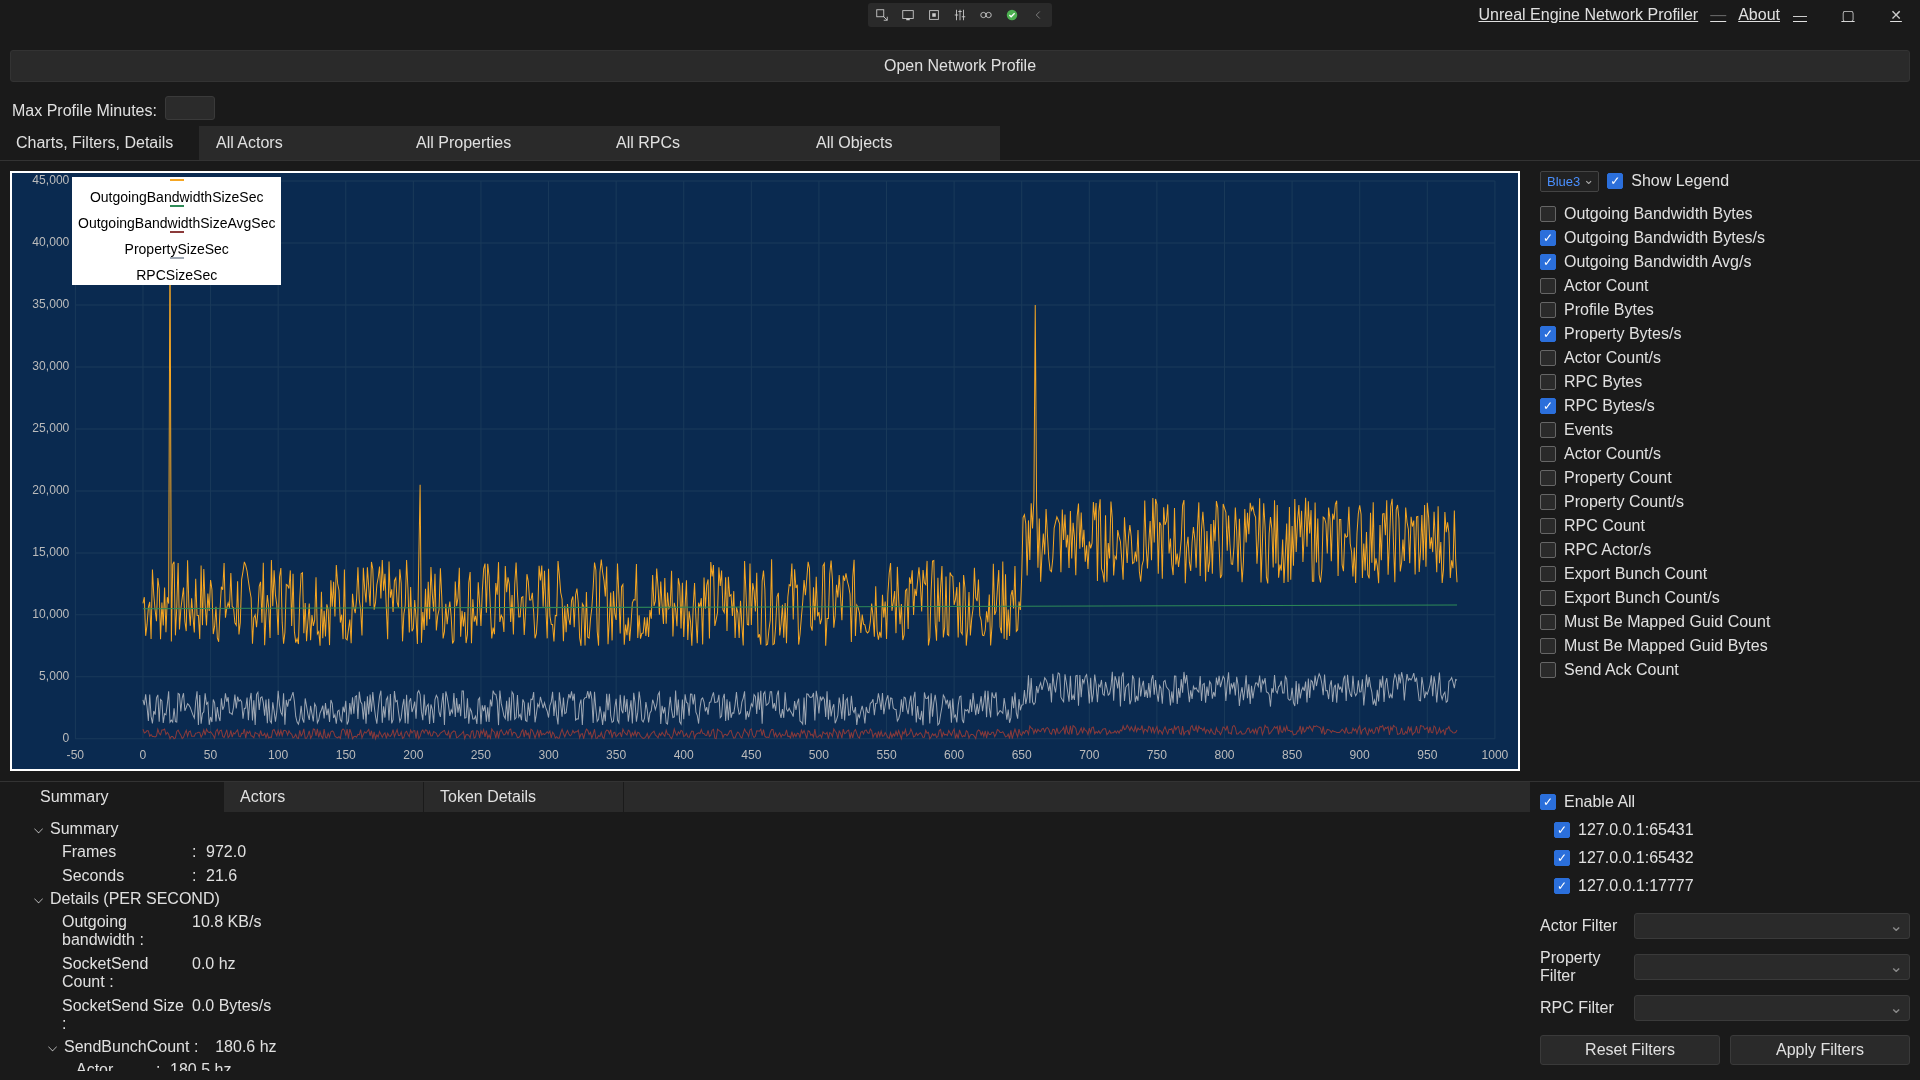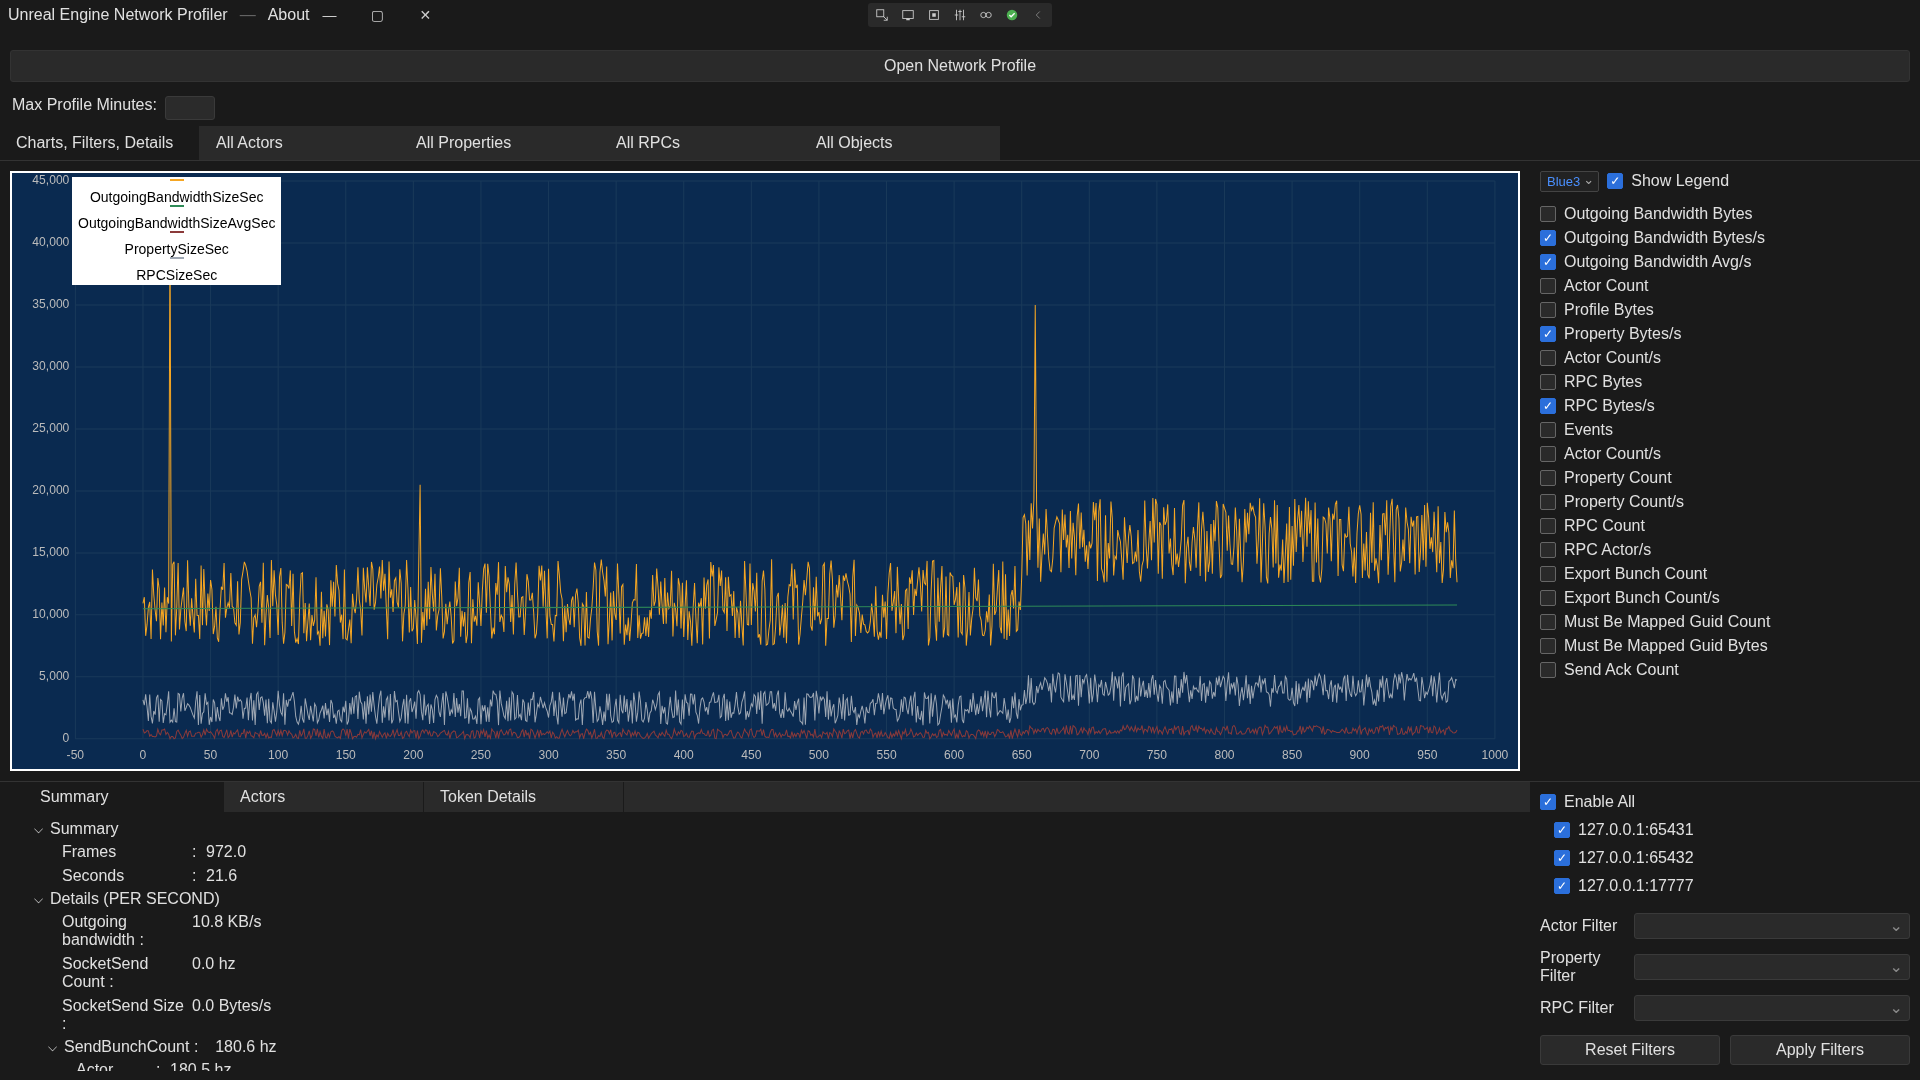--- a/index.html
+++ b/index.html
@@ -1,34 +1,34 @@
 <!DOCTYPE html>
 <html><head>
 <meta charset="utf-8">
 <style>
 * { margin: 0; padding: 0; box-sizing: border-box; font-family: "Segoe UI", Arial, sans-serif; }
 body { background: #1a1a1a; color: #e0e0e0; width: 1920px; height: 1080px; overflow: hidden; font-size: 16px; }
 
 
-.titlebar { height: 30px; background: #1a1a1a; display: flex; align-items: center; justify-content: flex-start; padding: 0 4px 0 8px; }
+.titlebar { height: 30px; background: #1a1a1a; display: flex; align-items: center; justify-content: flex-end; padding: 0 4px 0 16px; text-decoration: underline; }
 .titlebar-left { display: flex; align-items: center; gap: 12px; font-size: 16px; }
 .titlebar-left .sep { color: #666; }
 .titlebar-center { position: absolute; left: 50%; transform: translateX(-50%); display: flex; gap: 2px; background: #2a2a2a; padding: 2px; border-radius: 3px; }
 .tb-icon { width: 24px; height: 20px; display: flex; align-items: center; justify-content: center; cursor: pointer; border-radius: 2px; }
 .tb-icon svg { width: 14px; height: 14px; fill: #ccc; }
 .tb-icon.green { color: #4caf50; }
 .titlebar-right { display: flex; gap: 8px; }
 .win-btn { width: 40px; height: 28px; display: flex; align-items: center; justify-content: center; font-size: 14px; color: #ccc; cursor: pointer; }
 
 
 .open-bar { padding: 8px 10px; }
 .open-btn { width: 100%; background: #2a2a2a; border: 1px solid #333; color: #e0e0e0; padding: 6px; font-size: 16px; border-radius: 3px; cursor: pointer; margin-top: 12px; }
 
 
-.max-row { padding: 6px 12px; display: flex; align-items: flex-start; gap: 8px; font-size: 16px; }
+.max-row { padding: 6px 12px; display: flex; align-items: flex-end; gap: 8px; font-size: 16px; }
 .max-row input { background: #2b2b2b; border: 1px solid #3a3a3a; width: 50px; height: 24px; color: #e0e0e0; padding: 0 4px; border-radius: 3px; }
 
 
 .tabs { display: flex; border-bottom: 1px solid #333; }
 .tab { padding: 8px 16px; width: 200px; font-size: 16px; cursor: pointer; border-right: 1px solid #2a2a2a; background: #2a2a2a; }
 .tab.active { background: #1a1a1a; }
 
 
 .main-row { display: flex; height: 620px; }
 .chart-area { flex: 1; position: relative; padding: 10px; }

